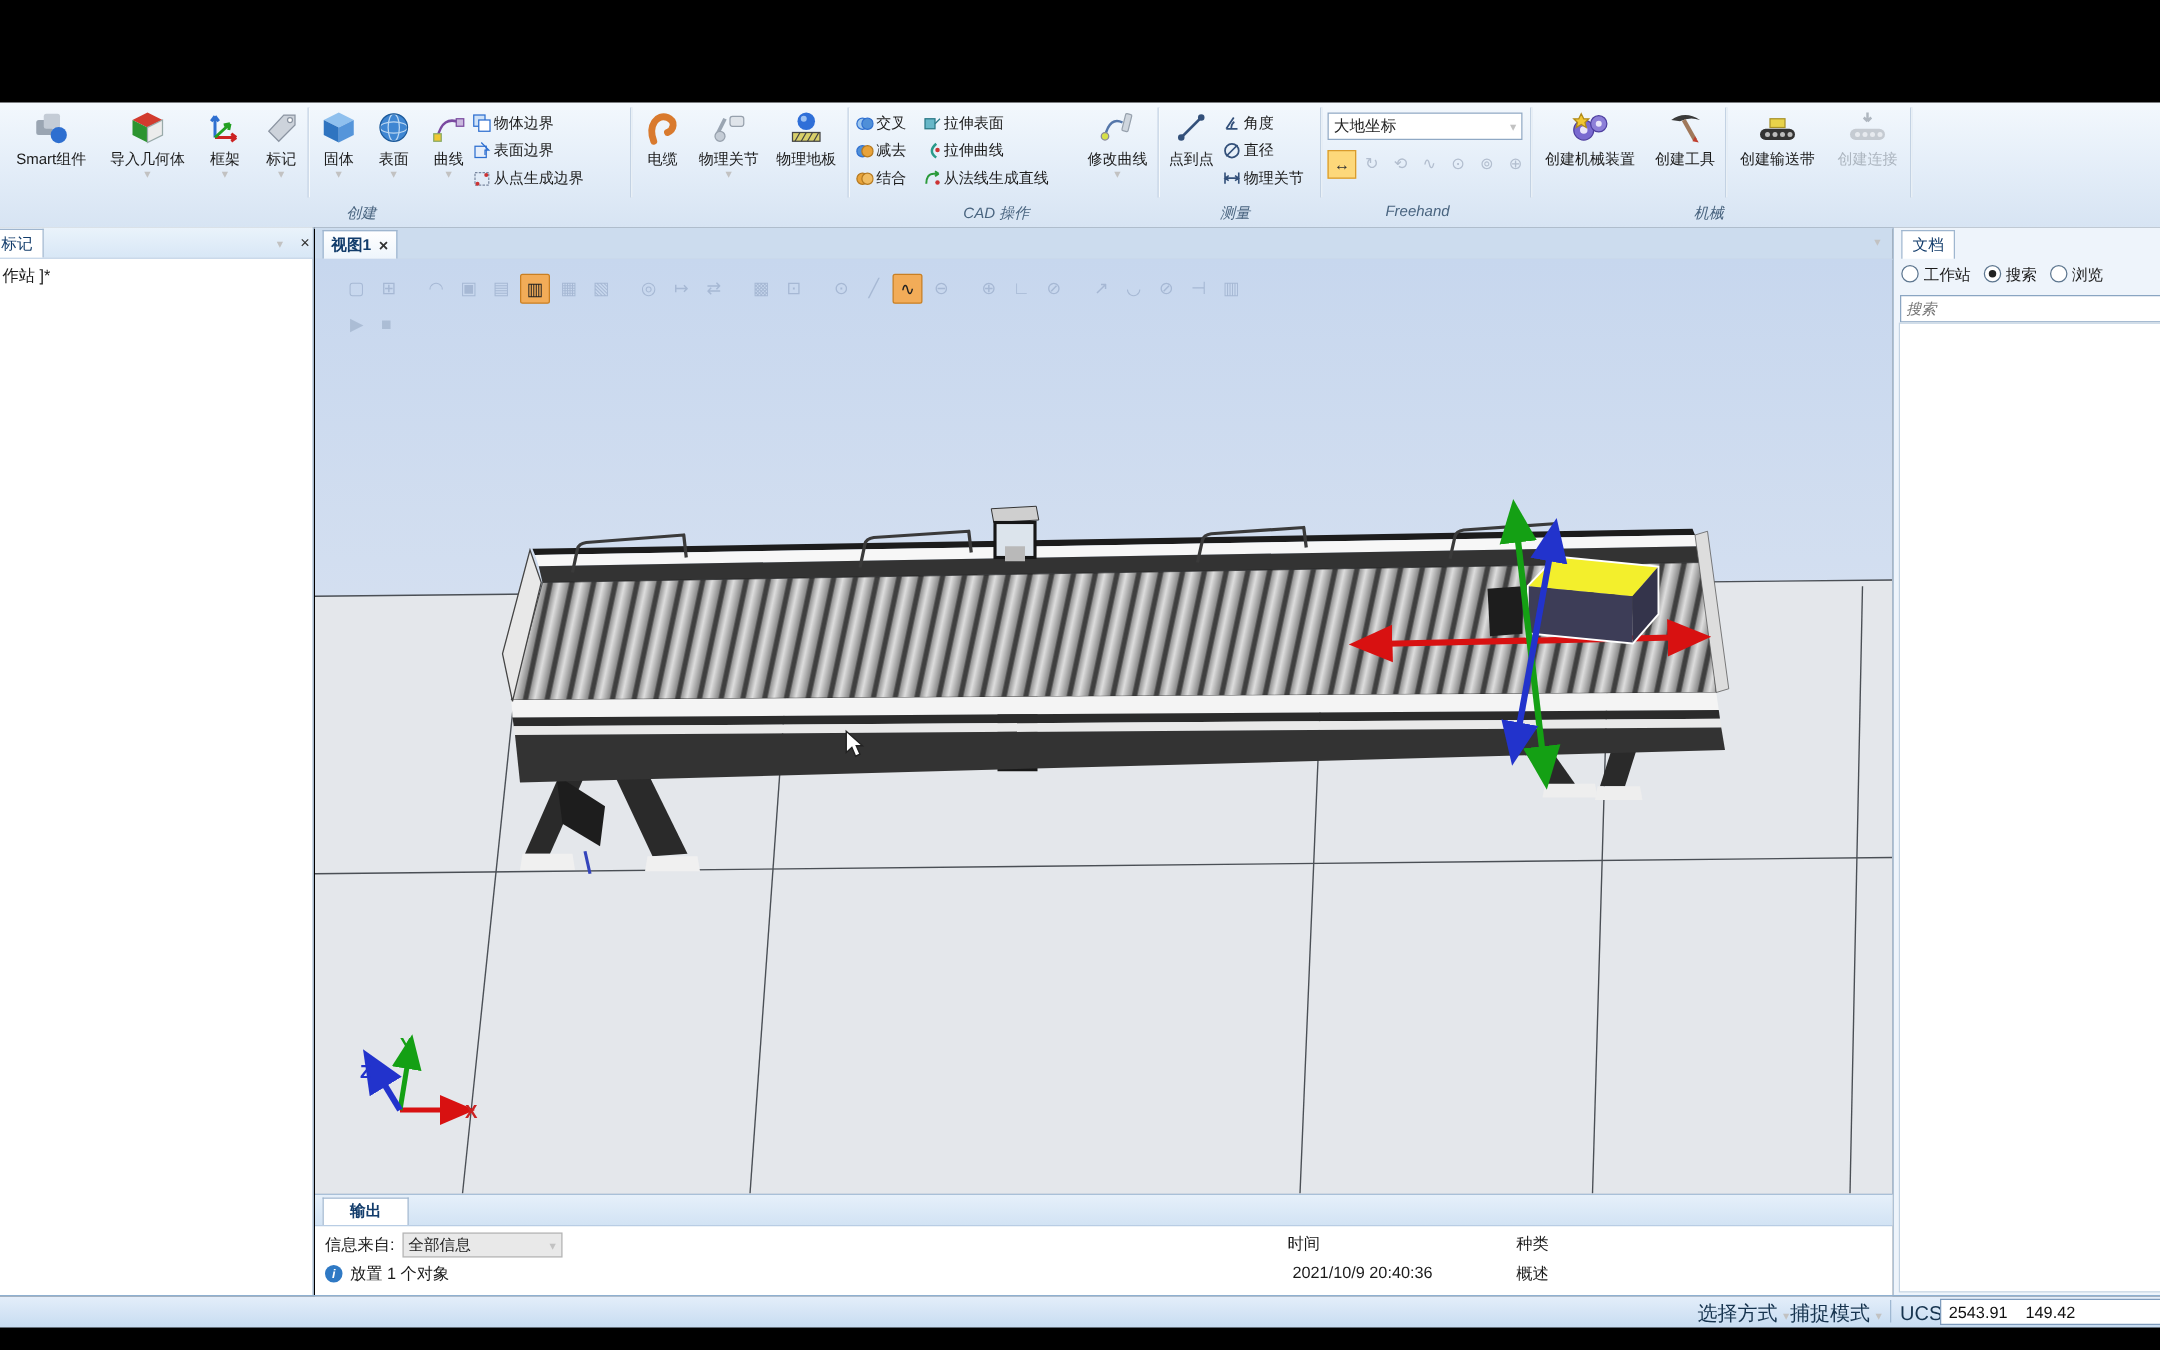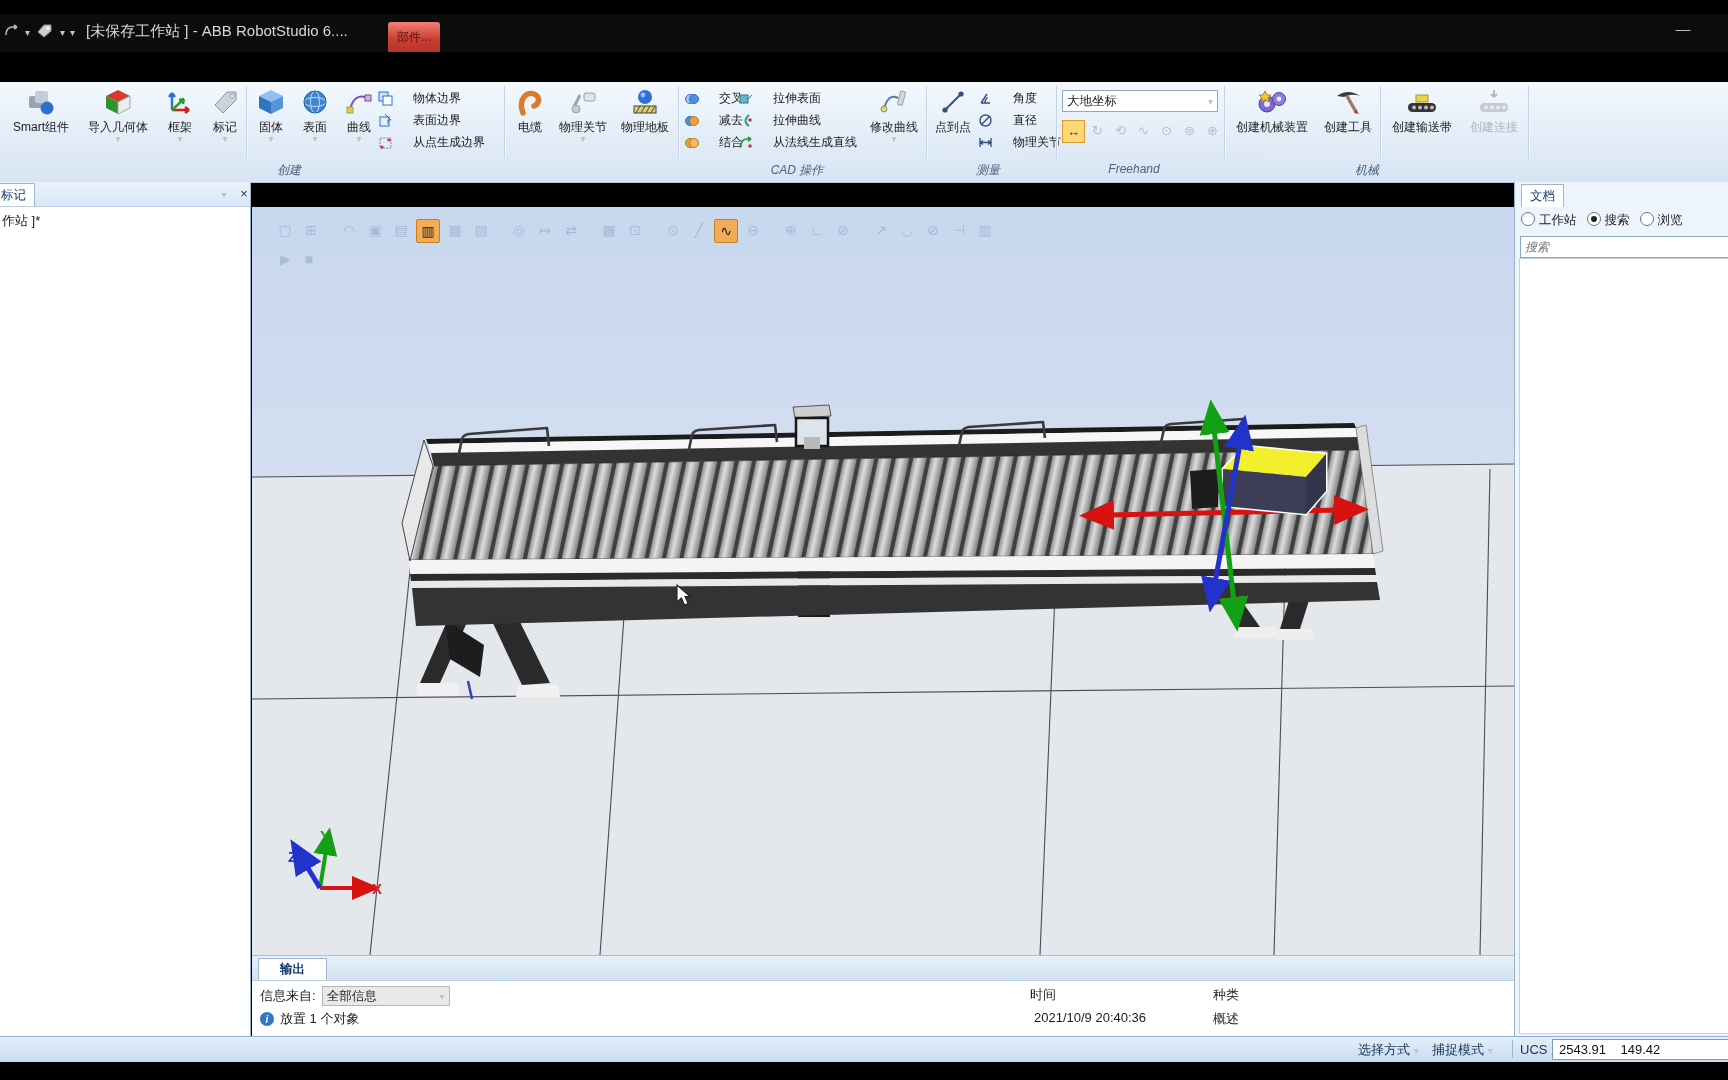--- a/index.html
+++ b/index.html
@@ -24,21 +24,21 @@
   
   .ribbon{left:0;top:82px;width:1728px;height:100px;border-bottom:1px solid #b9c9dc;
           background:linear-gradient(#f3f8fd,#e3edf8 55%,#d7e4f3);}
   .gdiv{position:absolute;top:4px;height:72px;width:1px;background:#c3d2e3;border-right:1px solid #f6fafd;}
   .glabel{position:absolute;top:80px;font-size:12px;color:#49647f;transform:translateX(-50%);white-space:nowrap;font-style:italic;}
   .bigbtn{position:absolute;top:2px;height:76px;display:flex;flex-direction:column;align-items:center;font-size:12px;color:#1b1b1b;}
   .bigbtn .bicon{height:36px;display:flex;align-items:center;}
   .bigbtn .blabel{line-height:14px;white-space:nowrap;}
   .bigbtn .bcaret{line-height:8px;}
   .bigbtn.disabled{color:#9aa3ad;opacity:.75;}
-  .smallbtn{position:absolute;height:20px;display:flex;align-items:center;gap:20px;font-size:12px;color:#1b1b1b;white-space:nowrap;}
+  .smallbtn{position:absolute;height:20px;display:flex;align-items:center;gap:2px;font-size:12px;color:#1b1b1b;white-space:nowrap;}
   .sicon{display:inline-flex;width:15px;height:15px;}
   .combo{position:absolute;background:#fff;border:1px solid #8fa8c4;height:20px;font-size:12.5px;color:#222;
          display:flex;align-items:center;padding:0 4px;justify-content:space-between;}
   .fh-tools{position:absolute;display:flex;gap:2px;}
   .fhtool{width:21px;height:21px;display:flex;align-items:center;justify-content:center;font-size:13px;color:#8a97ad;}
   .fhtool.active{background:#fdd87a;border:1px solid #d99b2c;color:#333;}
   .fhtool.ghost{opacity:.55;}
   
   .left-panel{left:0;top:182px;width:250px;height:854px;background:#fff;border-right:1px solid #9ab1ca;}
   .panel-header{position:absolute;left:0;top:0;width:100%;height:24px;background:linear-gradient(#eaf3fb,#d8e7f6);border-bottom:1px solid #b9cde4;}
@@ -75,49 +75,32 @@
               font-size:12.5px;font-weight:bold;color:#123c6b;line-height:21px;}
   .out-row1{position:absolute;left:8px;top:30px;display:flex;align-items:center;font-size:13px;color:#1b1b1b;gap:6px;}
   .out-combo{width:118px;height:18px;background:#e9e9e9;border:1px solid #b5b5b5;font-size:12.5px;display:flex;
              align-items:center;justify-content:space-between;padding:0 4px;color:#222;}
   .out-col{position:absolute;font-size:13px;color:#1b1b1b;white-space:nowrap;}
   .info-ico{width:14px;height:14px;border-radius:50%;background:#2f79c4;color:#fff;font-size:10px;font-weight:bold;
             display:inline-flex;align-items:center;justify-content:center;font-style:italic;}
   .info-ico::after{content:"i";}
   
   .statusbar{left:0;top:1036px;width:1728px;height:25px;background:linear-gradient(#e4eefa,#c7dcf1);border-top:1px solid #8fb0d0;}
-  .sb-item{position:absolute;top:4px;font-size:13px;color:#17344f;white-space:nowrap;}
+  .sb-item{position:absolute;top:4px;font-size:16px;color:#17344f;white-space:nowrap;}
   .sb-sep{position:absolute;top:3px;width:1px;height:18px;background:#9fb8d2;}
   .coordbox{position:absolute;left:1552px;top:2px;width:176px;height:19px;background:#fff;border:1px solid #7f9cbd;
             font-size:13px;color:#111;line-height:19px;padding-left:6px;white-space:pre;overflow:hidden;}
   .play-g::after{content:"▶";} .stop-g::after{content:"■";}
   svg text{font-family:"Liberation Sans","DejaVu Sans",sans-serif;}
 </style>
 </head>
 <body>
 
 <div class="screen">
 
-  <div class="abs titlebar">
-    <div class="abs qat">
-      <svg width="16" height="14">
-          <path d="M2 11 Q2 3 9 3 L13 3 M13 3 L10 1 M13 3 L10 5" stroke="#b8b8b8" stroke-width="1.6" fill="none"></path>
-        </svg>
-      <span class="caret"></span>
-      <svg width="20" height="16">
-          <path d="M3 9 L9 2 L16 2 L16 8 L9 14 Z" fill="#c9cfd8" stroke="#8b94a1"></path>
-          <circle cx="13" cy="5" r="1.5" fill="#fff"></circle>
-        </svg>
-      <span class="caret"></span>
-      <span class="caret"></span>
-    </div>
-    <div class="abs title-text">[未保存工作站 ] - ABB RobotStudio 6....</div>
-    <div class="abs context-file-tab">部件...</div>
-    <div class="abs minimize"></div>
-  </div>
 
 
   <div class="abs ribbon">
 
     <div class="bigbtn" style="left:4px;width:74px">
       <span class="bicon">
           <svg width="30" height="30">
             <rect x="3" y="9" width="13" height="12" rx="2" fill="#9aa5b2"></rect>
             <rect x="9" y="4" width="13" height="12" rx="2" fill="#c4ccd6"></rect>
             <circle cx="21" cy="21" r="6.5" fill="#2e6fd0"></circle>
@@ -435,20 +418,27 @@
 
   <div class="abs left-panel">
     <div class="panel-header">
       <div class="panel-tab">标记</div>
       <div class="hbtn caret" style="left:216px"></div>
       <div class="hbtn close" style="left:236px"></div>
     </div>
     <div class="tree-text">作站 ]*</div>
   </div>
 
+  <div class="abs view-tabrow">
+    <div class="view-tab">
+      <span>视图1</span>
+      <span class="close"></span>
+    </div>
+    <div class="hbtn caret" style="left:1242px;top:3px;position:absolute"></div>
+  </div>
 
   <div class="abs viewport">
     <svg width="1262" height="748" viewBox="0 0 1262 748">
       <defs>
         <linearGradient id="sky" x1="0" y1="0" x2="0" y2="1">
           <stop offset="0" stop-color="#c7d7ee"></stop>
             <stop offset="1" stop-color="#e9edf4"></stop>
         </linearGradient>
         <linearGradient id="rgrad" x1="0" y1="0" x2="1" y2="0">
           <stop offset="0" stop-color="#8f8f8f"></stop>

